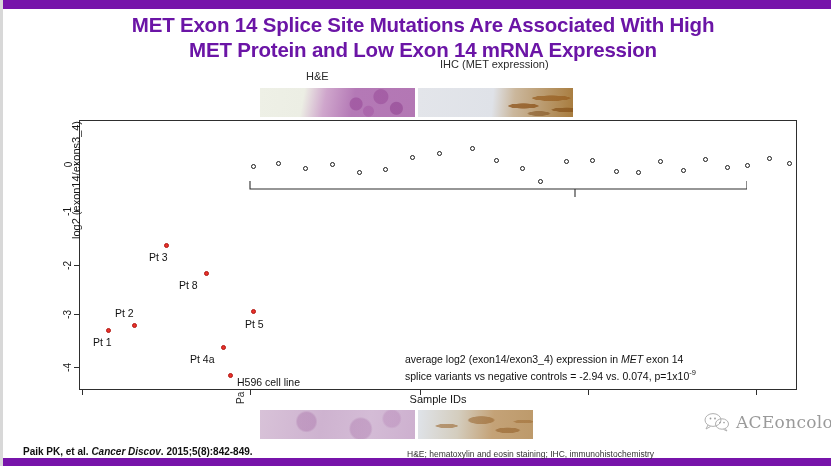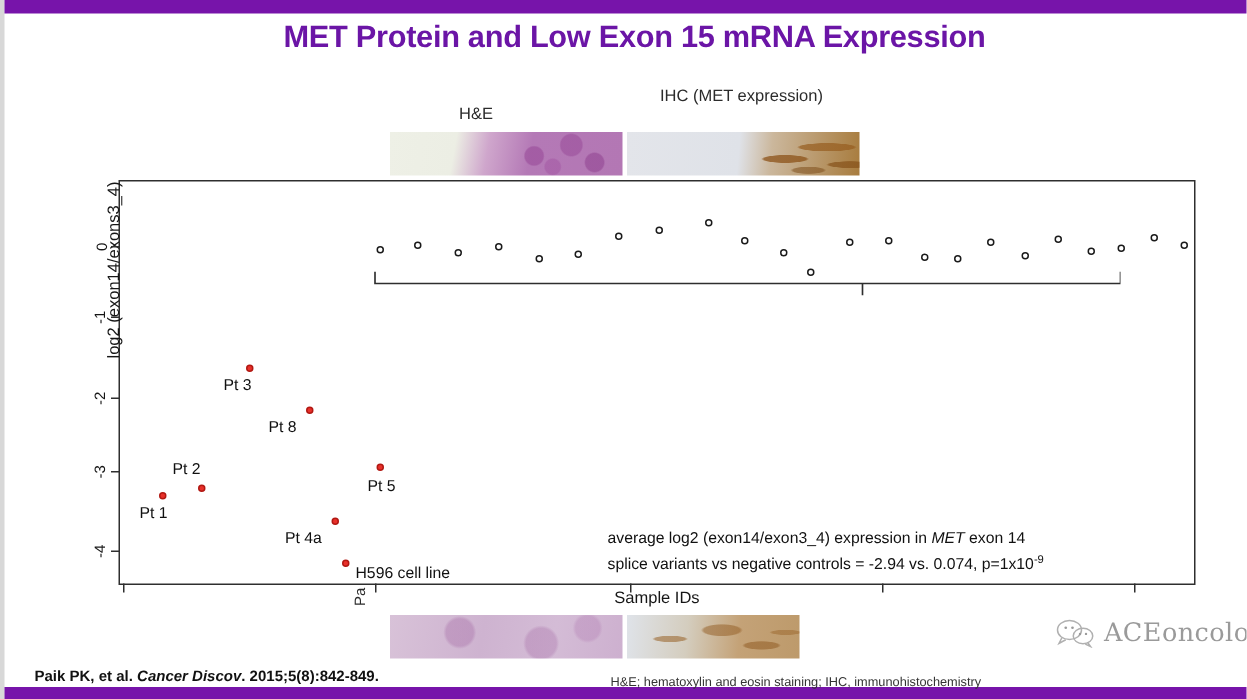--- a/index.html
+++ b/index.html
@@ -154,21 +154,22 @@
 </style>
 </head>
 <body>
 
 <div id="slide">
 
   <div class="bar-top"></div>
   <div class="bar-bottom"></div>
 
   <div id="title">
-    <div>MET Protein and Low Exon 15 mRNA Expression</div>
+    <div>MET Exon 14 Splice Site Mutations Are Associated With High</div>
+    <div>MET Protein and Low Exon 14 mRNA Expression</div>
   </div>
 
   <div id="cap-he" class="mc-caption">H&amp;E</div>
   <div id="cap-ihc" class="mc-caption">IHC (MET expression)</div>
 
   <div id="strip-he-top" class="strip"></div>
   <div id="strip-ihc-top" class="strip"></div>
 
   <div id="plot">
 

